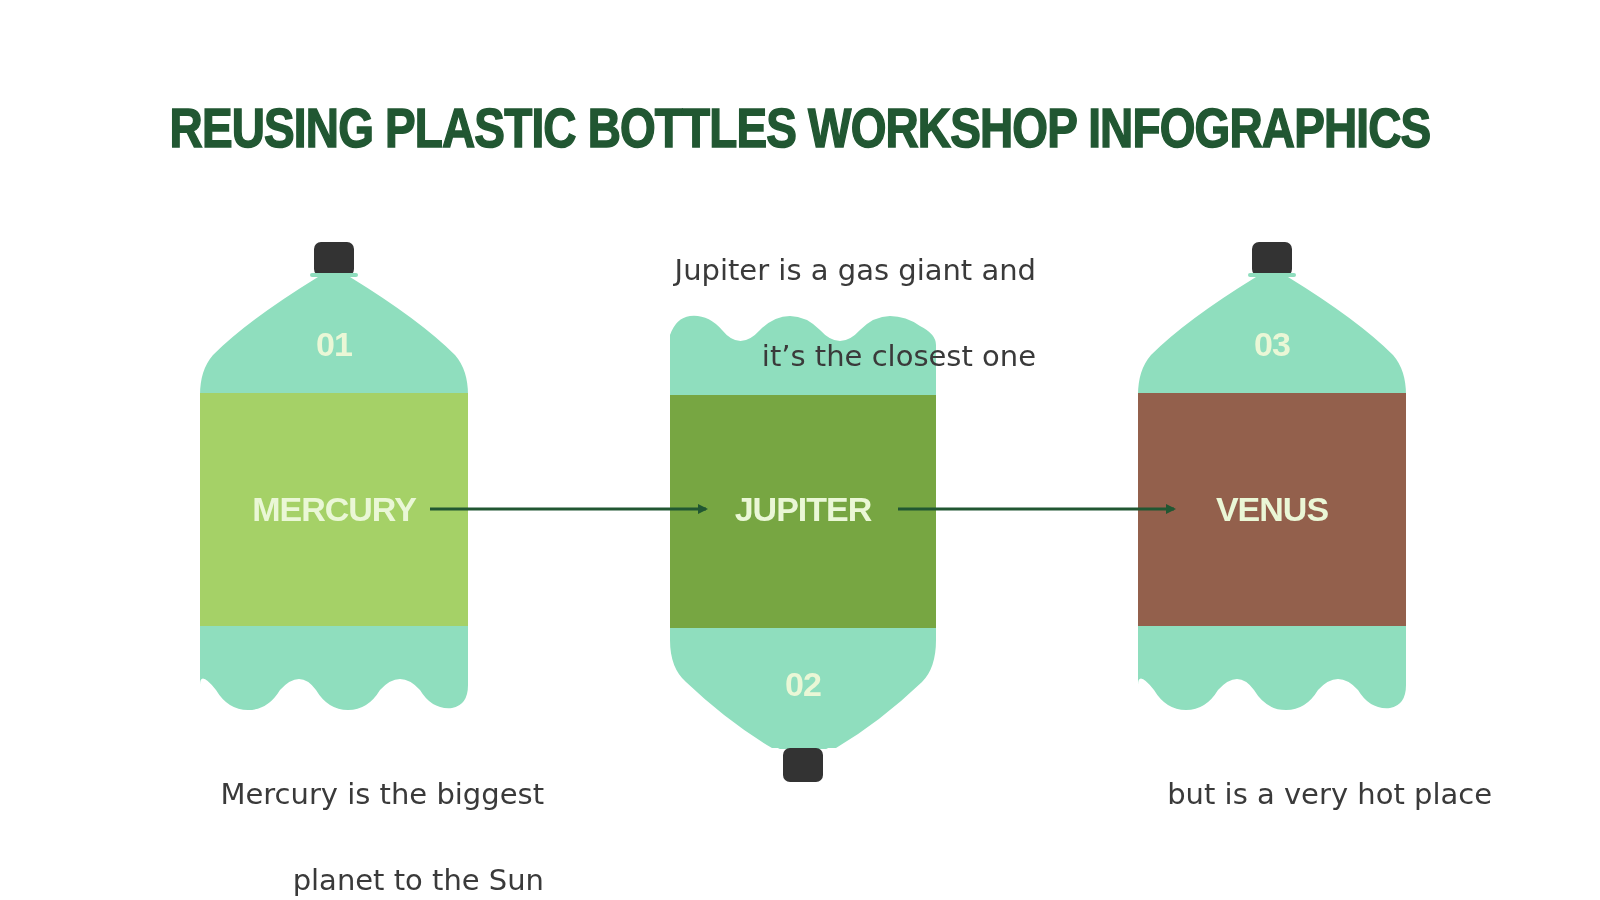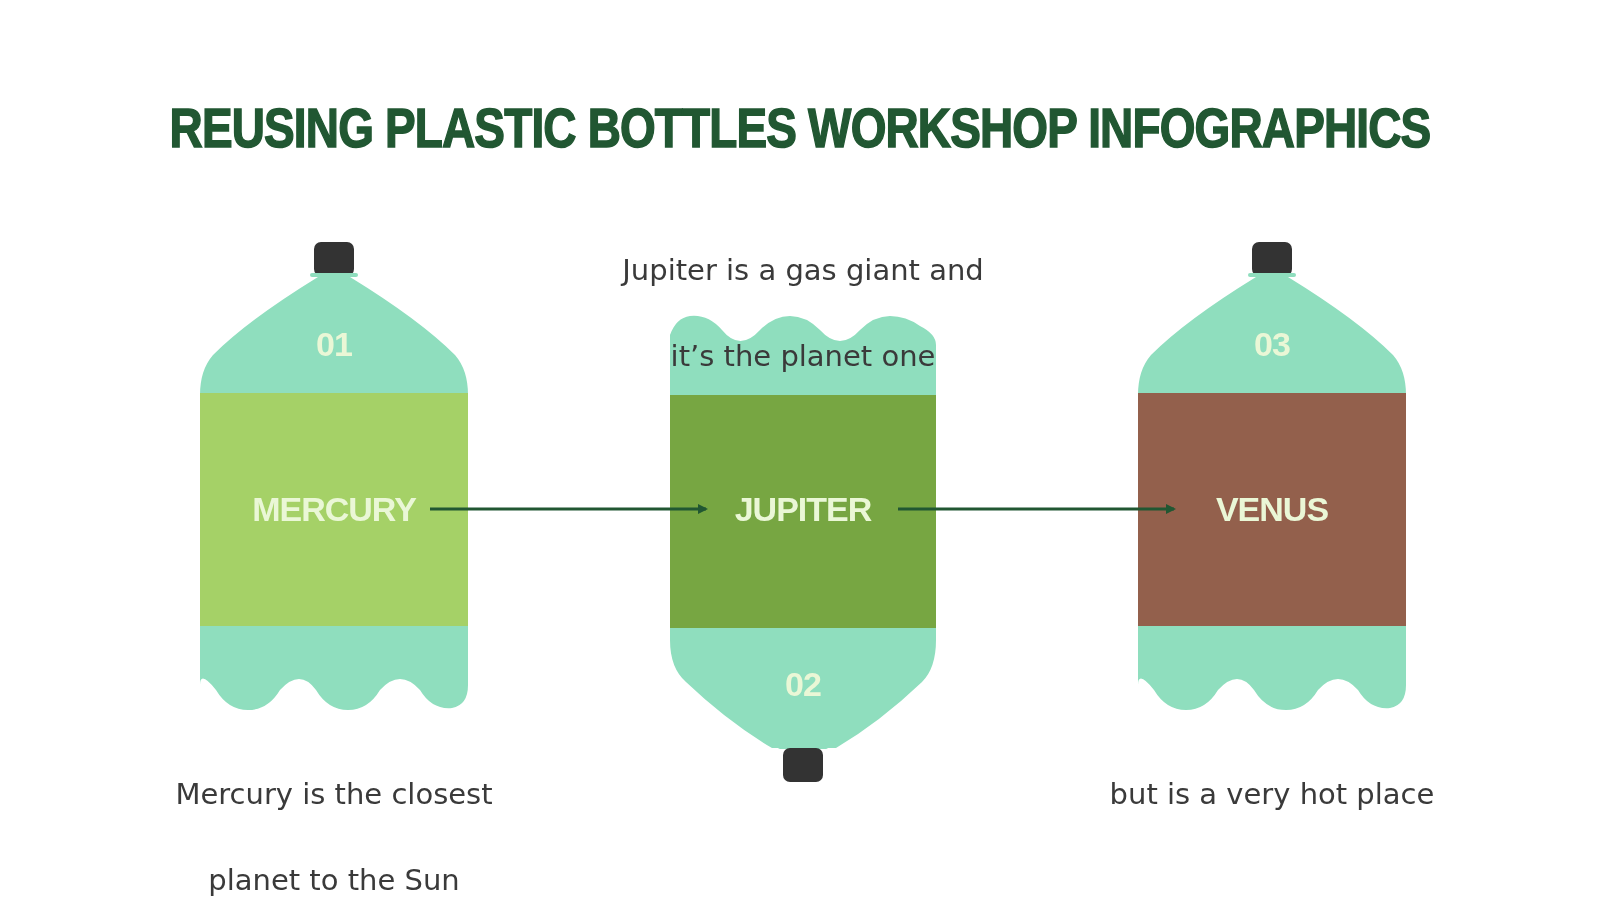--- a/index.html
+++ b/index.html
@@ -17,21 +17,21 @@
       transform: scaleX(0.82); transform-origin: center;
       -webkit-text-stroke: 1.5px #215732;
       line-height: 72px;
     }
     svg.stage { position: absolute; left: 0; top: 0; }
     .bottle-label {
       font-family: "Liberation Sans", sans-serif;
       font-weight: 900; letter-spacing: -1px;
     }
     .desc {
-      position: absolute; text-align: center;
+      position: absolute; text-align: right;
       font-family: "DejaVu Sans", sans-serif;
       font-size: 29px; line-height: 43px; color: #3a3a3a;
       white-space: pre-line;
     }
   </style>
 </head>
 <body>
 
 <div class="title">REUSING PLASTIC BOTTLES WORKSHOP INFOGRAPHICS</div>
 
@@ -76,23 +76,23 @@
     <text class="bottle-label" x="1272" y="356" text-anchor="middle" font-size="34" fill="#eaf7d6">03</text>
     <text class="bottle-label" x="1272" y="521" text-anchor="middle" font-size="34" fill="#eaf7d6">VENUS</text>
   </g>
 
   <line x1="430" y1="509" x2="706" y2="509" stroke="#215732" stroke-width="3" marker-end="url(#arrowhead)"></line>
   <line x1="898" y1="509" x2="1174" y2="509" stroke="#215732" stroke-width="3" marker-end="url(#arrowhead)"></line>
 </svg>
 
 <div class="desc" style="left:570px; top:206px; width:466px;">
   <div>Jupiter is a gas giant and</div>
-  <div>it’s the planet one</div>
+  <div>it’s the closest one</div>
 </div>
 
 <div class="desc" style="left:124px; top:730px; width:420px;">
-  <div>Mercury is the closest</div>
+  <div>Mercury is the biggest</div>
   <div>planet to the Sun</div>
 </div>
 
 <div class="desc" style="left:1052px; top:730px; width:440px;">
   <div>but is a very hot place</div>
 </div>
 
 </body></html>

